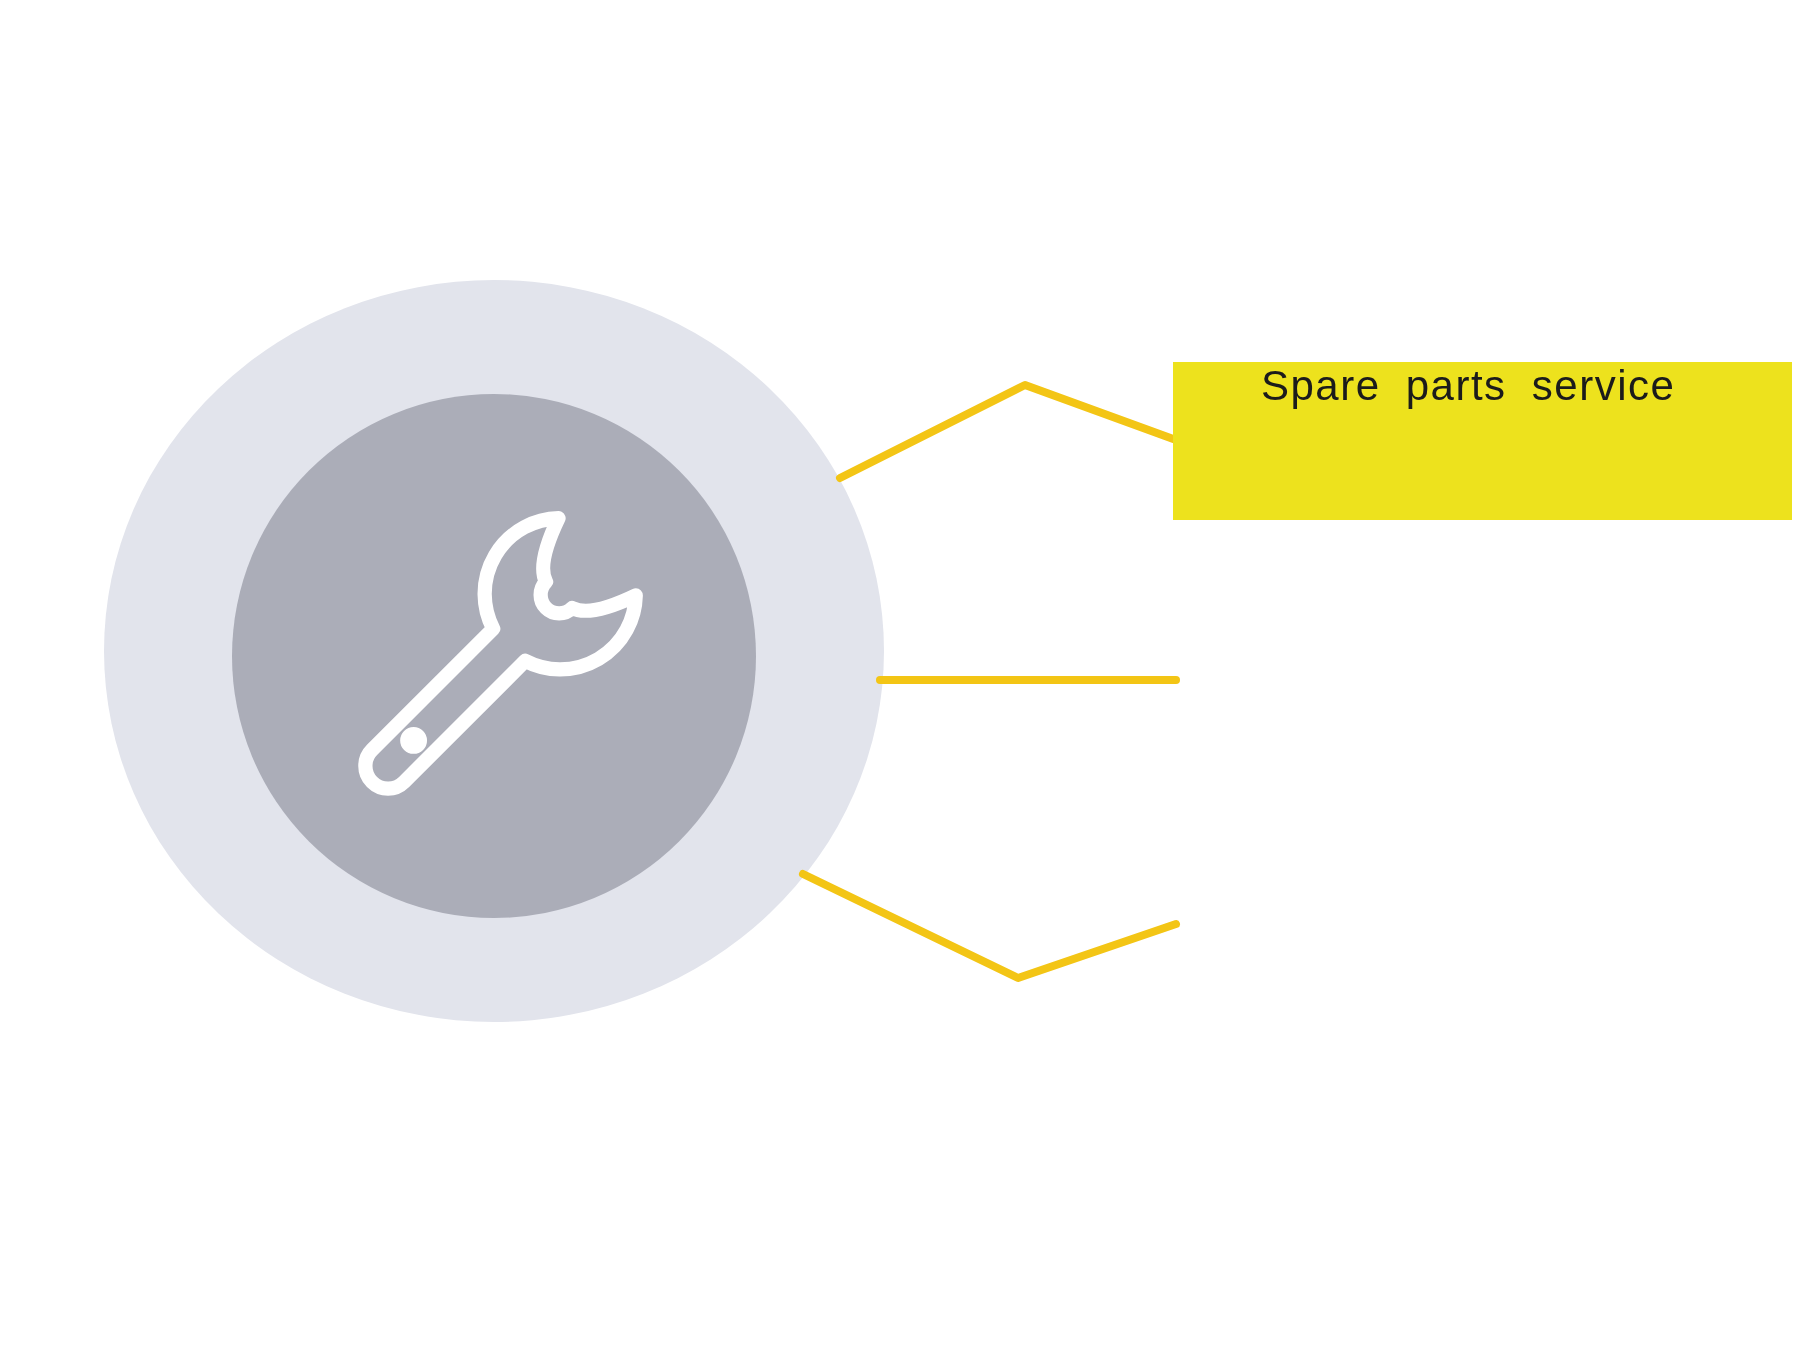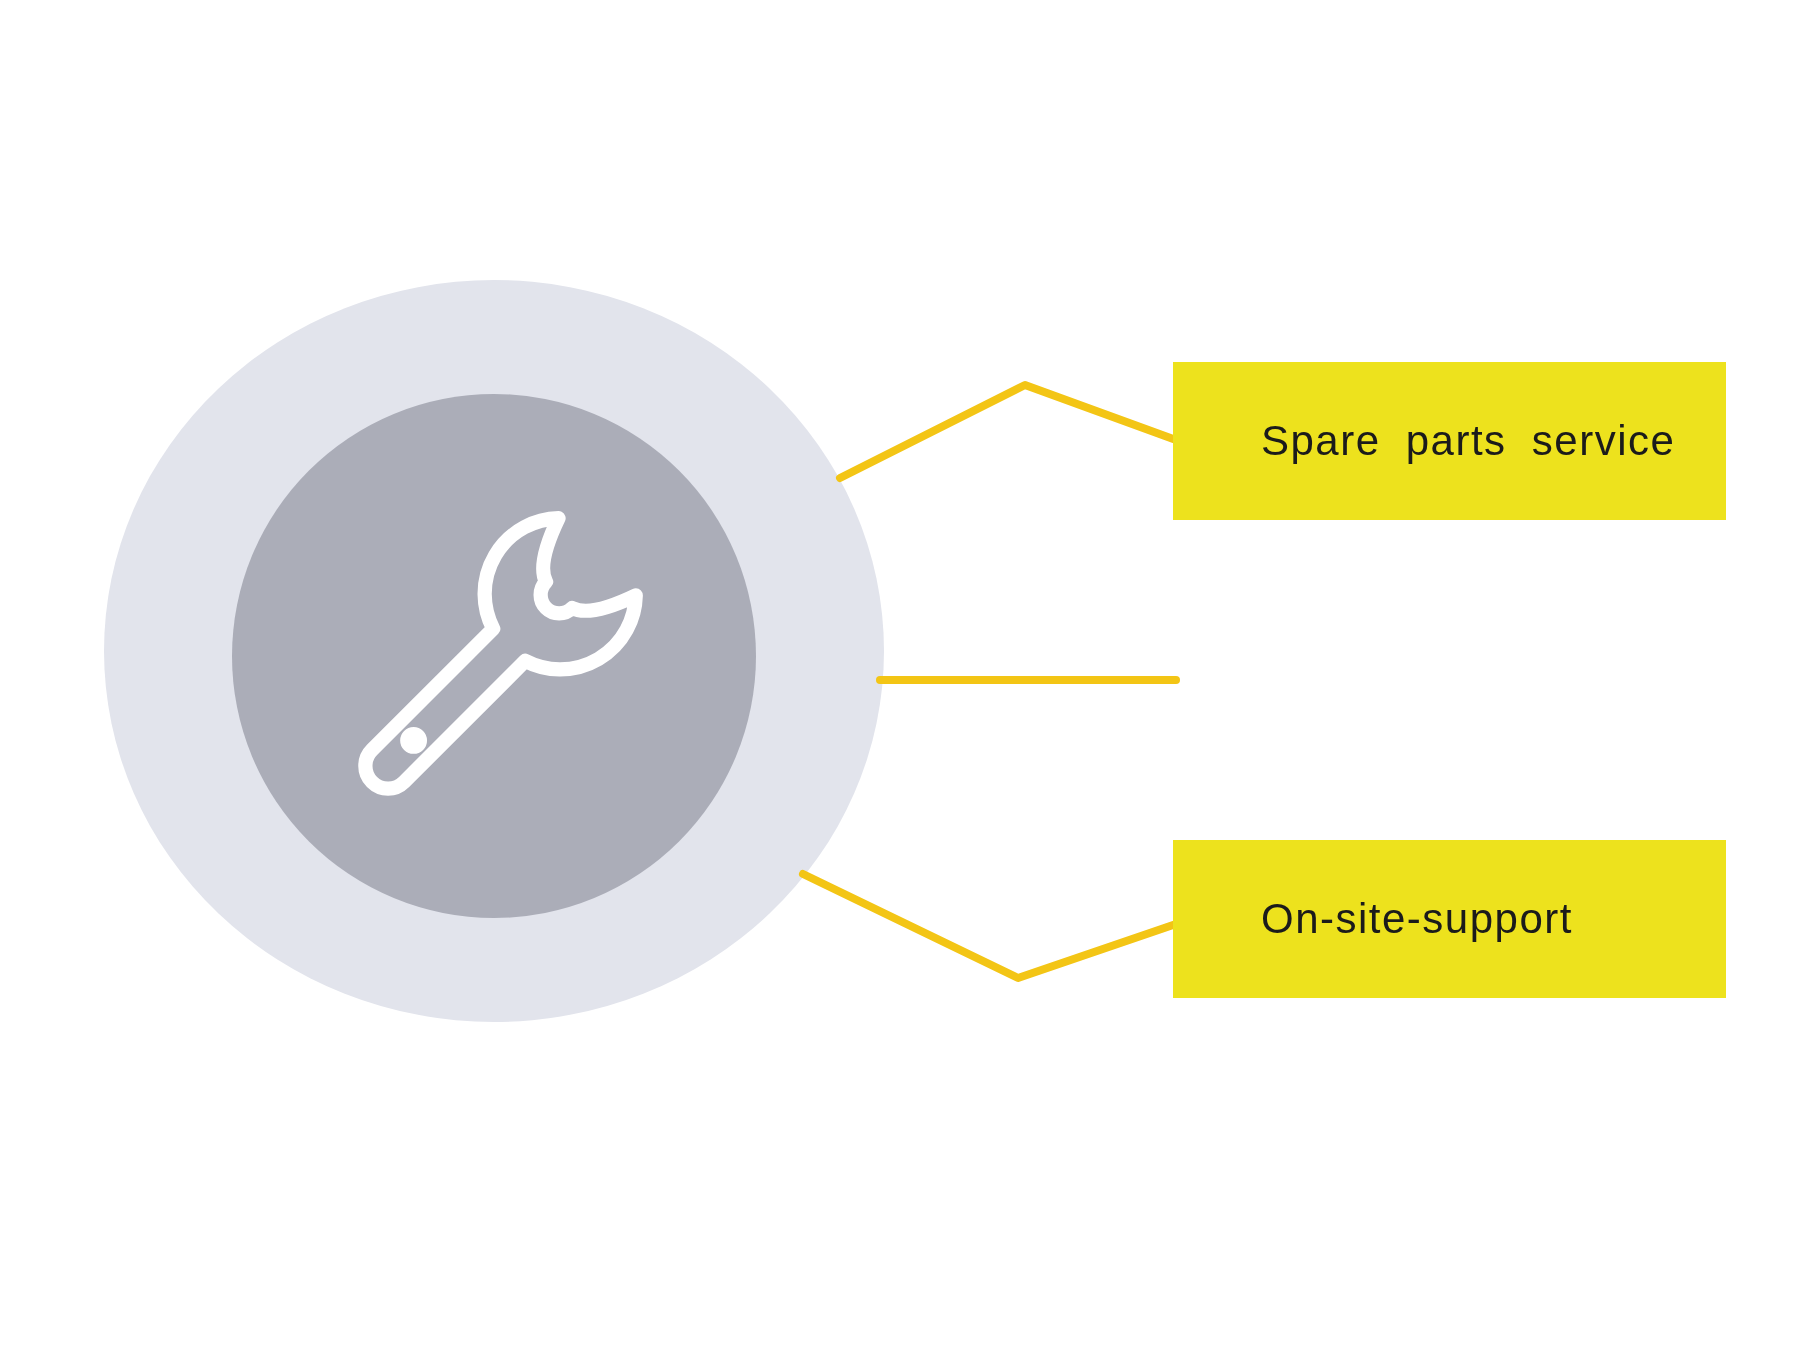--- a/index.html
+++ b/index.html
@@ -42,25 +42,24 @@
     stroke-width: 17;
     stroke-linecap: round;
     stroke-linejoin: round;
   }
   .wrench-hole {
     fill: var(--icon, #FFFFFF);
   }
   .service-box {
     position: absolute;
     left: 1173px;
-    width: 553px;
+    width: 619px;
     height: 158px;
     background: var(--box-yellow, #EDE21D);
     display: flex;
-    align-items: center;
     box-sizing: border-box;
     padding-left: 88px;
   }
   .service-box.box-1 { top: 362px; }
   .service-box.box-2 { top: 599px; }
   .service-box.box-3 { top: 840px; }
   .service-label {
     color: var(--text, #1B1B1B);
     font-size: 42px;
     font-weight: 400;
@@ -97,17 +96,14 @@
     <polyline class="connector" points="840,478 1025,385 1176,440"></polyline>
     <polyline class="connector" points="880,680 1176,680"></polyline>
     <polyline class="connector" points="803,874 1018,978 1176,924"></polyline>
   </svg>
 
   <div class="service-box box-1">
     <span class="service-label">Spare parts service</span>
   </div>
 
 
-  <div class="service-box box-3">
-    <span class="service-label">On-site-support</span>
-  </div>
 
 </div>
 
 </body></html>

